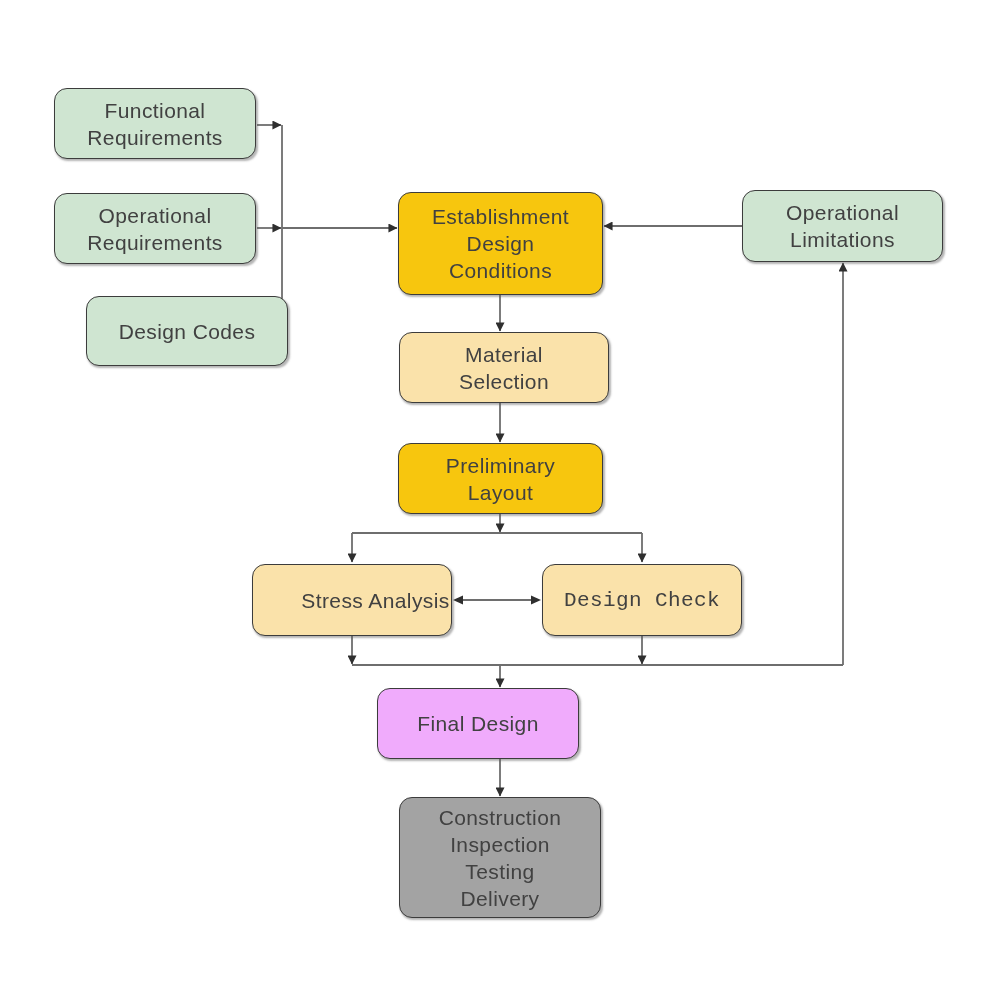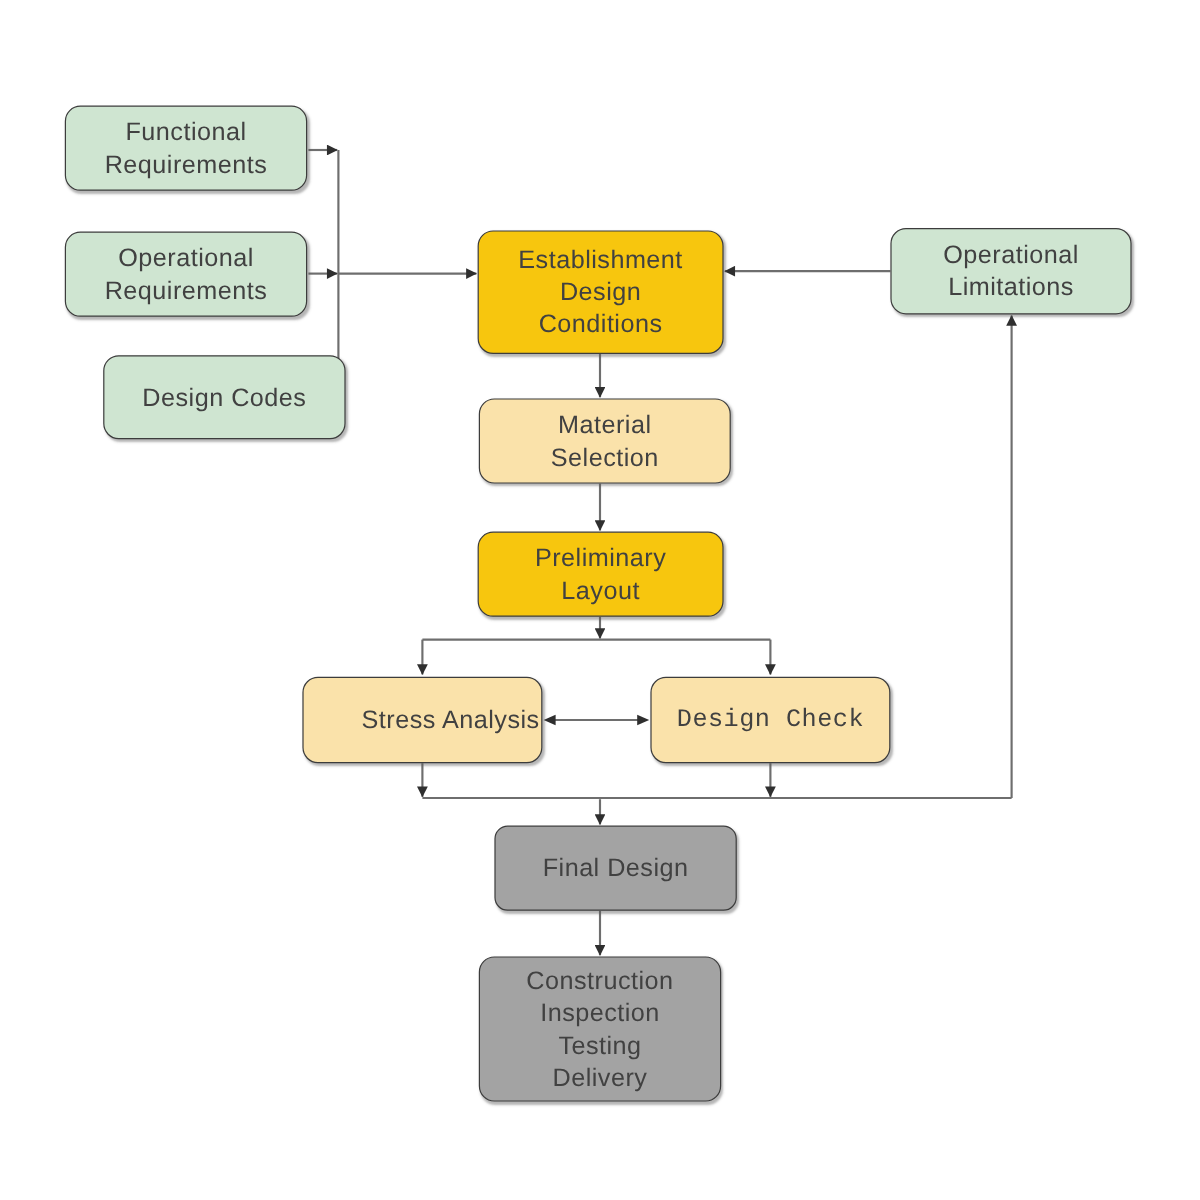--- a/index.html
+++ b/index.html
@@ -119,21 +119,21 @@
   </div>
 
   <div class="node" style="left: 252px; top: 564px; width: 200px; height: 72px; background-color: rgb(250, 226, 170); padding-left: 47px;">
     <span class="lbl">Stress Analysis</span>
   </div>
 
   <div class="node" style="left: 542px; top: 564px; width: 200px; height: 72px; background-color: rgb(250, 226, 170); font-family: Liberation Mono, monospace;">
     <span class="lbl">Design Check</span>
   </div>
 
-  <div class="node" style="left: 412px; top: 688px; width: 202px; height: 71px; background-color: #a3a3a3; border-radius: 11px;">
+  <div class="node" style="left: 377px; top: 688px; width: 202px; height: 71px; background-color: #f0abfc;">
     <span class="lbl">Final Design</span>
   </div>
 
   <div class="node" style="left: 399px; top: 797px; width: 202px; height: 121px; background-color: #a3a3a3;">
     <span class="lbl">Construction
 Inspection
 Testing
 Delivery</span>
   </div>
 

